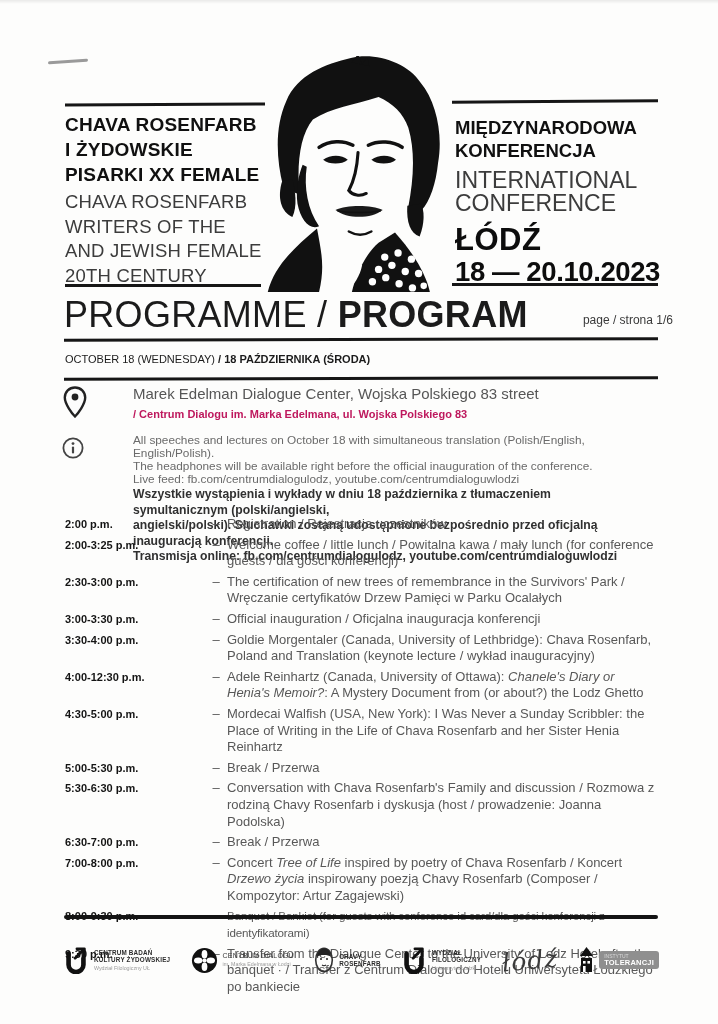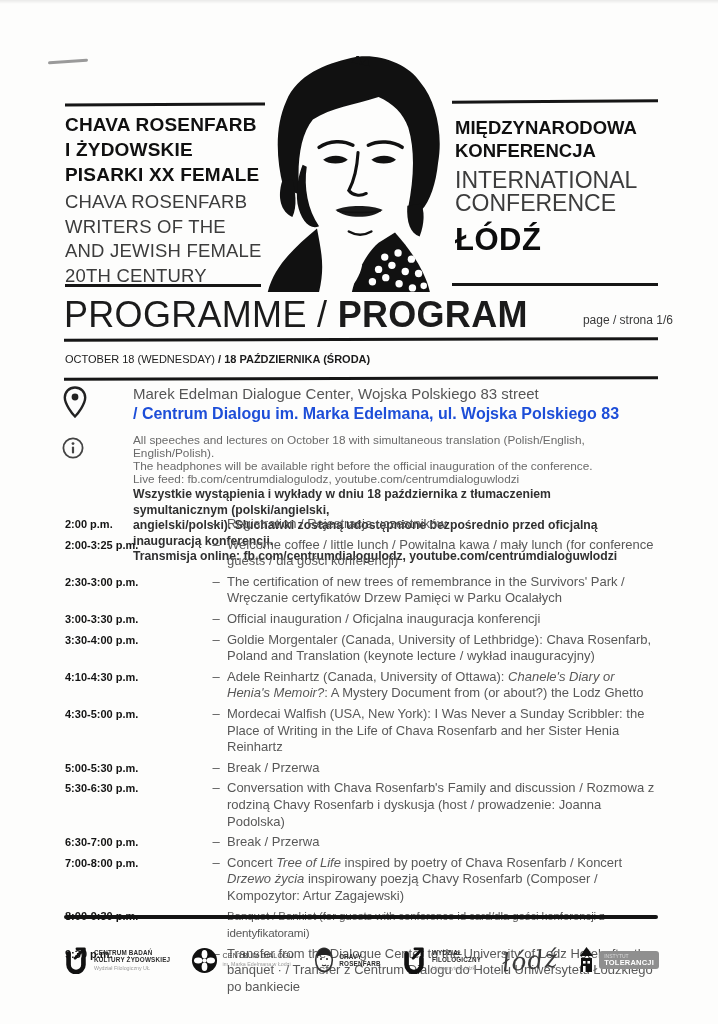--- a/index.html
+++ b/index.html
@@ -35,21 +35,21 @@
   .prog-title .bold{font-weight:700;}
   .page-label{position:absolute;right:61px;top:313px;font-size:12px;color:#3a3a3a;}
   .day-heading{position:absolute;left:65px;top:347px;font-size:11px;line-height:24px;color:#1b1b1b;}
   .day-heading .light{font-weight:400;}
   .day-heading .bold{font-weight:700;}
 
   
   .loc-row{position:absolute;left:63px;top:384px;width:560px;display:flex;}
   .loc-icon{width:24px;margin-right:46px;margin-top:2px;flex:none;}
   .loc-text .l1{font-size:15px;color:#565656;line-height:20px;font-weight:400;}
-  .loc-text .l2{font-size:16px;color:#1d4ed8;line-height:20px;font-weight:700;}
+  .loc-text .l2{font-size:11px;color:#be185d;line-height:20px;font-weight:700;}
   .info-row{position:absolute;left:62px;top:434px;width:580px;display:flex;}
   .info-icon{width:21px;margin-right:50px;margin-top:3px;flex:none;}
   .info-text .en div{font-size:11.8px;color:#6a6a6a;line-height:13px;font-weight:400;}
   .info-text .pl{margin-top:1px;}
   .info-text .pl div{font-size:12.2px;color:#303030;line-height:15.6px;font-weight:700;}
 
   
   .schedule{position:absolute;left:65px;top:516px;width:596px;}
   .srow{display:flex;margin-bottom:4px;}
   .stime{width:140px;flex:none;text-align:left;font-size:11px;font-weight:700;color:#141414;line-height:16.6px;}
@@ -146,20 +146,21 @@
   <div class="hdr-right">
     <div class="pl">
       <div>MIĘDZYNARODOWA</div>
       <div>KONFERENCJA</div>
     </div>
     <div class="en">
       <div>INTERNATIONAL</div>
       <div>CONFERENCE</div>
     </div>
     <div class="city">ŁÓDŹ</div>
+    <div class="dates">18 — 20.10.2023</div>
   </div>
 
   <div class="prog-title">
     <span class="light">PROGRAMME / </span><span class="bold">PROGRAM</span>
   </div>
   <div class="page-label">page / strona 1/6</div>
   <div class="rule" style="left:64px;top:338px;width:594px;height:3px;transform:rotate(-0.15deg);"></div>
 
   <div class="day-heading">
     <span class="light">OCTOBER 18 (WEDNESDAY) </span><span class="bold">/ 18 PAŹDZIERNIKA (ŚRODA)</span>
@@ -221,21 +222,21 @@
         <div class="stime">3:00-3:30 p.m.</div>
         <div class="sdash">–</div>
         <div class="stext"><span>Official inauguration / Oficjalna inauguracja konferencji</span></div>
       </div>
       <div class="srow">
         <div class="stime">3:30-4:00 p.m.</div>
         <div class="sdash">–</div>
         <div class="stext"><span>Goldie Morgentaler (Canada, University of Lethbridge): Chava Rosenfarb, Poland and Translation (keynote lecture / wykład inauguracyjny)</span></div>
       </div>
       <div class="srow">
-        <div class="stime">4:10-4:30 p.m.</div>
+        <div class="stime">4:00-12:30 p.m.</div>
         <div class="sdash">–</div>
         <div class="stext"><span>Adele Reinhartz (Canada, University of Ottawa): </span><span class="it">Chanele's Diary or Henia's Memoir?</span><span>: A Mystery Document from (or about?) the Lodz Ghetto</span></div>
       </div>
       <div class="srow">
         <div class="stime">4:30-5:00 p.m.</div>
         <div class="sdash">–</div>
         <div class="stext"><span>Mordecai Walfish (USA, New York): I Was Never a Sunday Scribbler: the Place of Writing in the Life of Chava Rosenfarb and her Sister Henia Reinhartz</span></div>
       </div>
       <div class="srow">
         <div class="stime">5:00-5:30 p.m.</div>

